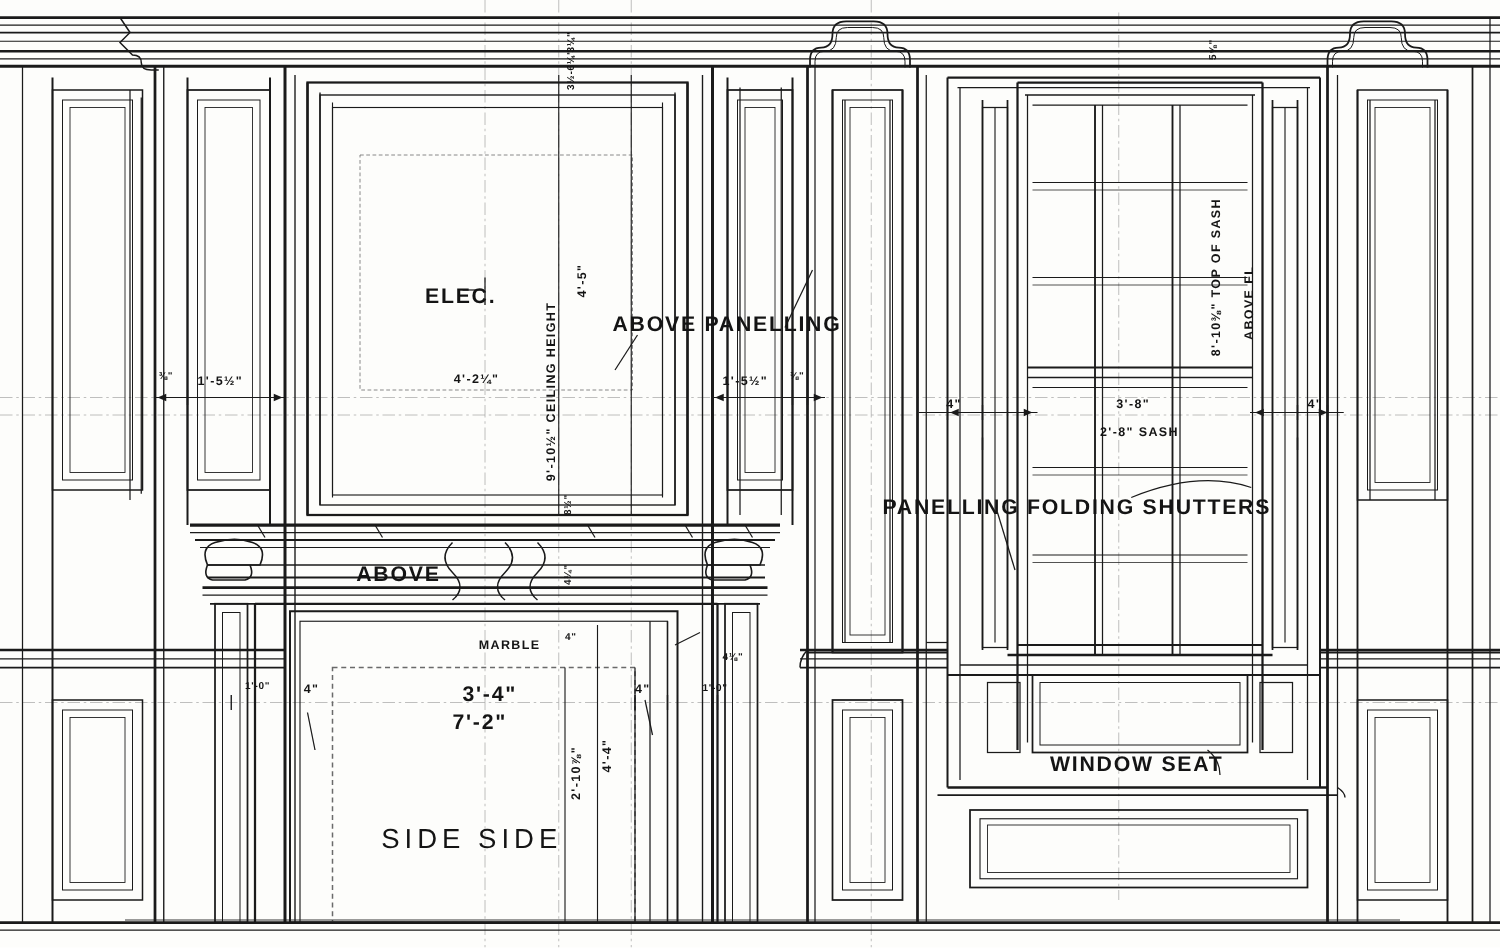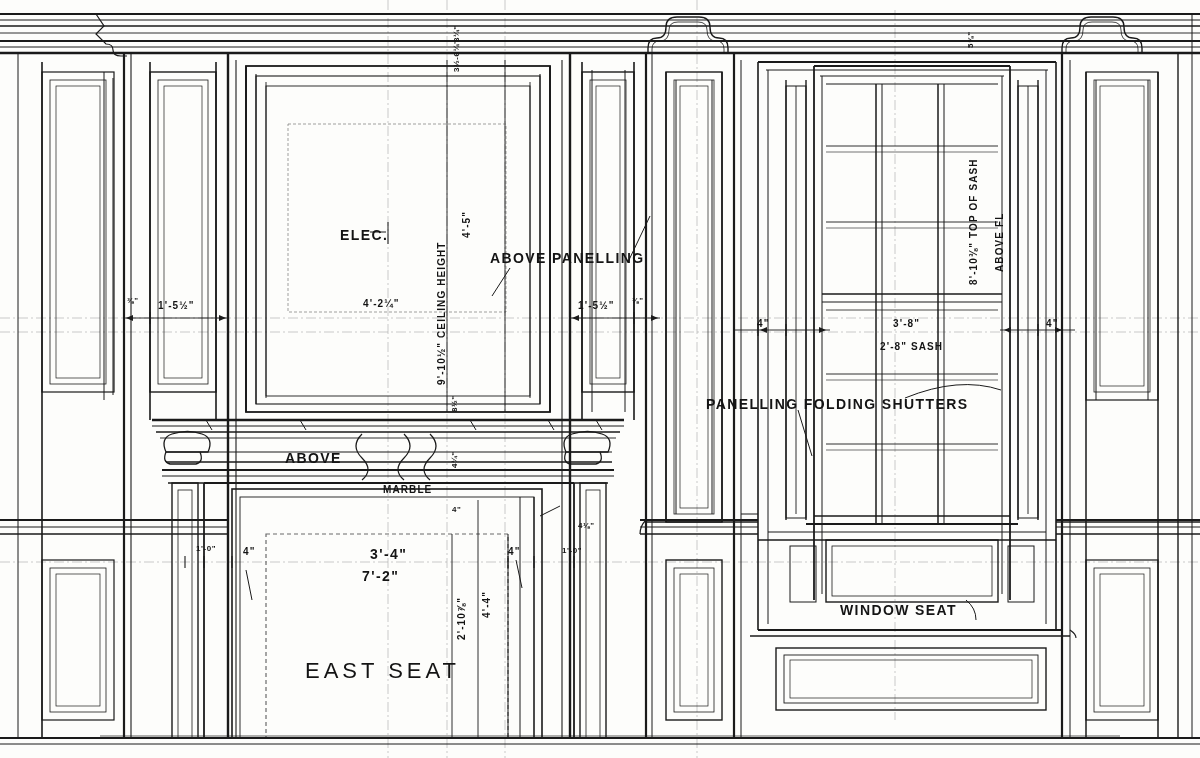--- a/index.html
+++ b/index.html
@@ -4,21 +4,21 @@
 <style>
   html,body{margin:0;padding:0;background:#ffffff;}
   body{width:1200px;height:758px;overflow:hidden;
        font-family:"Liberation Sans",sans-serif;}
   #sheet{position:relative;width:1200px;height:758px;background:#fdfdfb;}
   svg.draw{position:absolute;left:0;top:0;width:1200px;height:758px;}
   .anno{position:absolute;color:#141414;font-family:"Liberation Sans",sans-serif;
         white-space:nowrap;letter-spacing:1.4px;font-weight:600;}
   .anno.sm{font-size:10px;letter-spacing:1.1px;}
   .anno.xs{font-size:8px;letter-spacing:.6px;font-weight:700;}
-  .anno.md{font-size:14px;}
+  .anno.md{font-size:17px;}
   .anno.title{font-size:22px;letter-spacing:4px;font-weight:500;}
   .rot90{transform:rotate(-90deg);}
 </style>
 </head>
 <body>
 
 <div id="sheet">
 
   <svg class="draw" viewBox="0 0 1200 758">
     <defs>
@@ -410,35 +410,35 @@
   <div class="anno sm" style="left:757px;top:318px;">4"</div>
   <div class="anno sm" style="left:1046px;top:318px;">4"</div>
 
   <div class="anno sm" style="left:893px;top:318px;">3'-8"</div>
   <div class="anno sm" style="left:880px;top:341px;">2'-8" SASH</div>
 
   <div class="anno md" style="left:706px;top:396px;">PANELLING FOLDING SHUTTERS</div>
 
   <div class="anno md" style="left:285px;top:450px;">ABOVE</div>
 
-  <div class="anno sm" style="left:343px;top:484px;padding-left:40px;">MARBLE</div>
+  <div class="anno sm" style="left:343px;top:511px;padding-left:40px;">MARBLE</div>
 
   <div class="anno md" style="left:370px;top:546px;">3'-4"</div>
   <div class="anno md" style="left:362px;top:568px;">7'-2"</div>
 
   <div class="anno sm rot90" style="left:456px;top:640px;position:absolute;transform-origin:0 0;">2'-10⅞"</div>
   <div class="anno sm rot90" style="left:481px;top:618px;position:absolute;transform-origin:0 0;">4'-4"</div>
 
   <div class="anno xs" style="left:196px;top:544px;">1'-0"</div>
   <div class="anno sm" style="left:243px;top:546px;">4"</div>
   <div class="anno sm" style="left:508px;top:546px;">4"</div>
   <div class="anno xs" style="left:562px;top:546px;">1'-0"</div>
   <div class="anno xs" style="left:578px;top:521px;">4⅛"</div>
 
   <div class="anno xs rot90" style="left:450px;top:412px;position:absolute;transform-origin:0 0;">8½"</div>
   <div class="anno xs rot90" style="left:450px;top:468px;position:absolute;transform-origin:0 0;">4¼"</div>
   <div class="anno xs" style="left:452px;top:505px;">4"</div>
 
   <div class="anno md" style="left:840px;top:602px;">WINDOW SEAT</div>
 
-  <div class="anno title" style="left:305px;top:658px;">EAST SEAT</div>
+  <div class="anno title" style="left:305px;top:658px;">SIDE SIDE</div>
 
 </div>
 
 </body></html>

